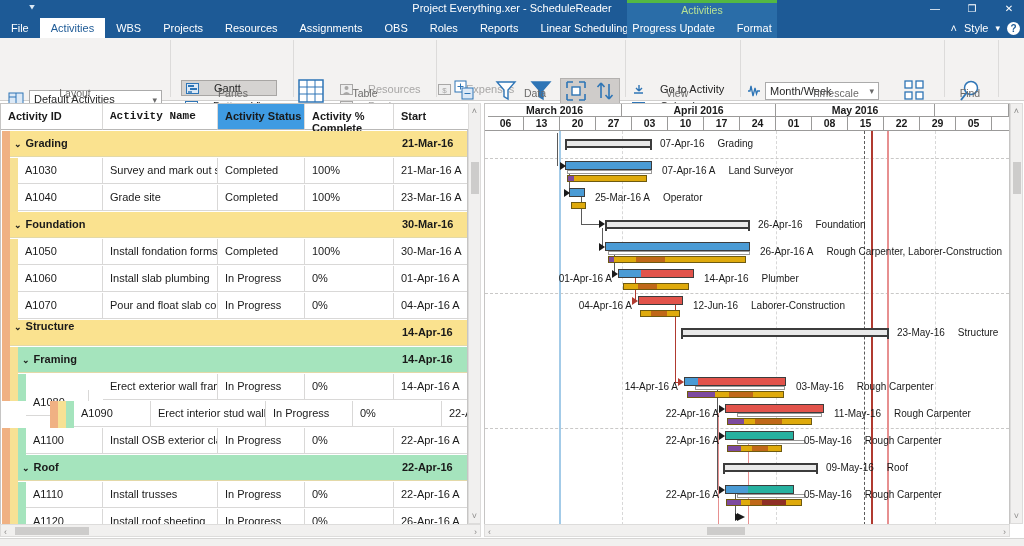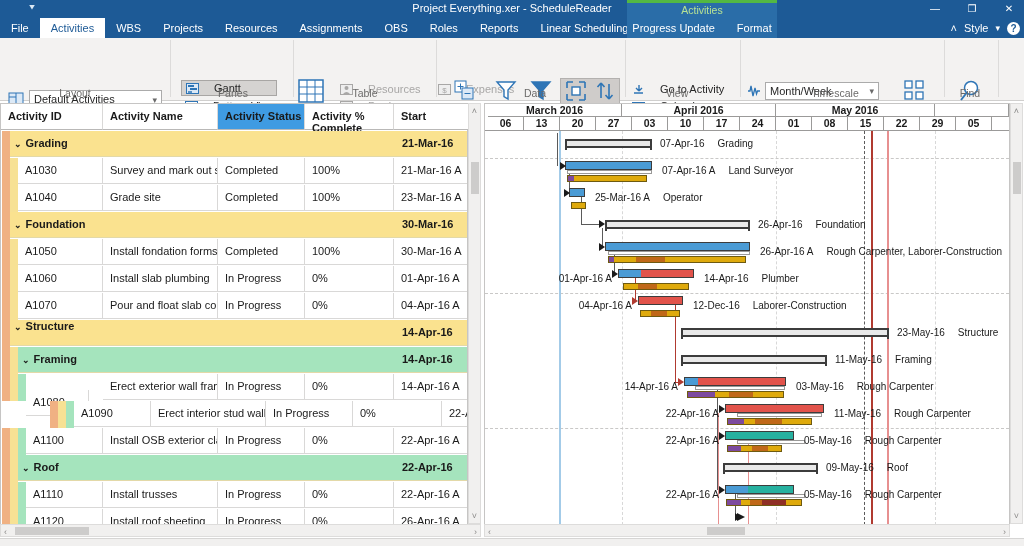--- a/index.html
+++ b/index.html
@@ -315,21 +315,21 @@
       </span>
       <span class="lb">Find</span>
     </div>
     <div class="rglabel" style="left:950px;width:40px;">Find</div>
     <div class="rsep" style="left:998px;"></div>
   </div>
 
   <div id="tablepane">
     <div id="thead">
         <div class="th" style="left: 0px; width: 102px;">Activity ID</div>
-        <div class="th" style="left: 102px; width: 115px;">Activity Name</div>
+        <div class="th" style="left: 102px; width: 115px; font-family: Liberation Mono, monospace;">Activity Name</div>
         <div class="th" style="left: 304px; width: 89px;">Activity % Complete</div>
         <div class="th sel" style="left: 217px; width: 87px;">Activity Status</div>
         <div class="th" style="left: 393px; width: 75px;">Start</div>
       </div>
     <div id="tbody">
         <div class="trow" style="top: 0px;">
           <div class="strip" style="left: 1px; background: rgb(240, 177, 131);"></div>
           <div class="band" style="left: 9px; width: 457px; background: rgb(250, 226, 143); padding-top: 6px; padding-left: 4px; box-sizing: border-box;"><span class="chev">⌄</span><span>Grading</span></div>
           <div class="abs" style="left: 401px; top: 6px; font-weight: bold;">21-Mar-16</div>
         </div>
@@ -567,29 +567,25 @@
         <div class="grow" style="top: 162px;">
           <div class="cur" style="left: 153px; width: 45px;">
             <div class="seg" style="width: 45px; background: rgb(226, 83, 75);"></div>
           </div>
           <div class="base" style="left: 155px; width: 40px;">
             <div class="seg" style="width: 10px; background: rgb(223, 170, 12);"></div>
             <div class="seg" style="width: 17px; background: rgb(192, 104, 24);"></div>
             <div class="seg" style="width: 13px; background: rgb(223, 170, 12);"></div>
           </div>
           <div class="glbl" style="right: 377px;">04-Apr-16 A</div>
-          <div class="glbl" style="left: 208px;"><span>12-Dec-16</span><span class="nm">Laborer-Construction</span></div>
+          <div class="glbl" style="left: 208px;"><span>12-Jun-16</span><span class="nm">Laborer-Construction</span></div>
         </div>
         <div class="grow" style="top: 189px;">
           <div class="sumbar" style="left: 196px; width: 204px;"></div>
           <div class="glbl" style="left: 412px;"><span>23-May-16</span><span class="nm">Structure</span></div>
-        </div>
-        <div class="grow" style="top: 216px;">
-          <div class="sumbar" style="left: 196px; width: 142px;"></div>
-          <div class="glbl" style="left: 350px;"><span>11-May-16</span><span class="nm">Framing</span></div>
         </div>
         <div class="grow" style="top: 243px;">
           <div class="hollow" style="left: 210px; width: 90px;"></div>
           <div class="cur" style="left: 199px; width: 102px;">
             <div class="seg" style="width: 13px; background: rgb(74, 155, 213);"></div>
             <div class="seg" style="width: 89px; background: rgb(226, 83, 75);"></div>
           </div>
           <div class="base" style="left: 202px; width: 97px;">
             <div class="seg" style="width: 28px; background: rgb(125, 74, 158);"></div>
             <div class="seg" style="width: 14px; background: rgb(223, 170, 12);"></div>

